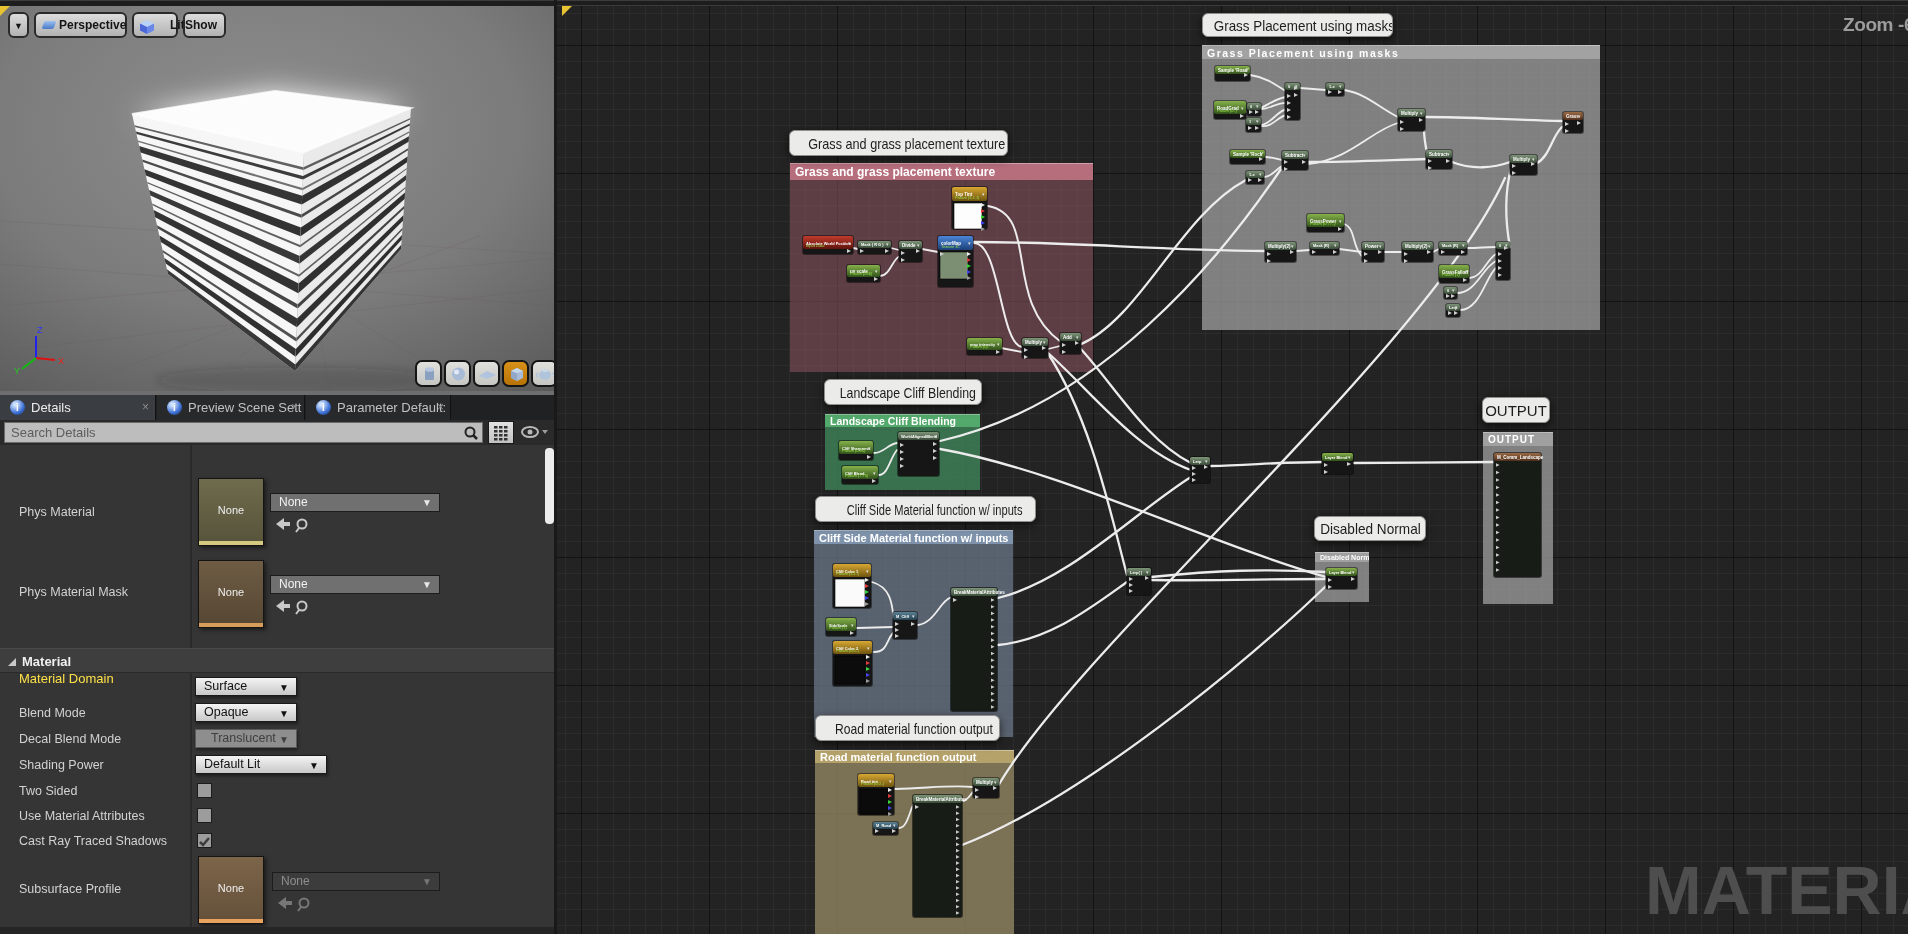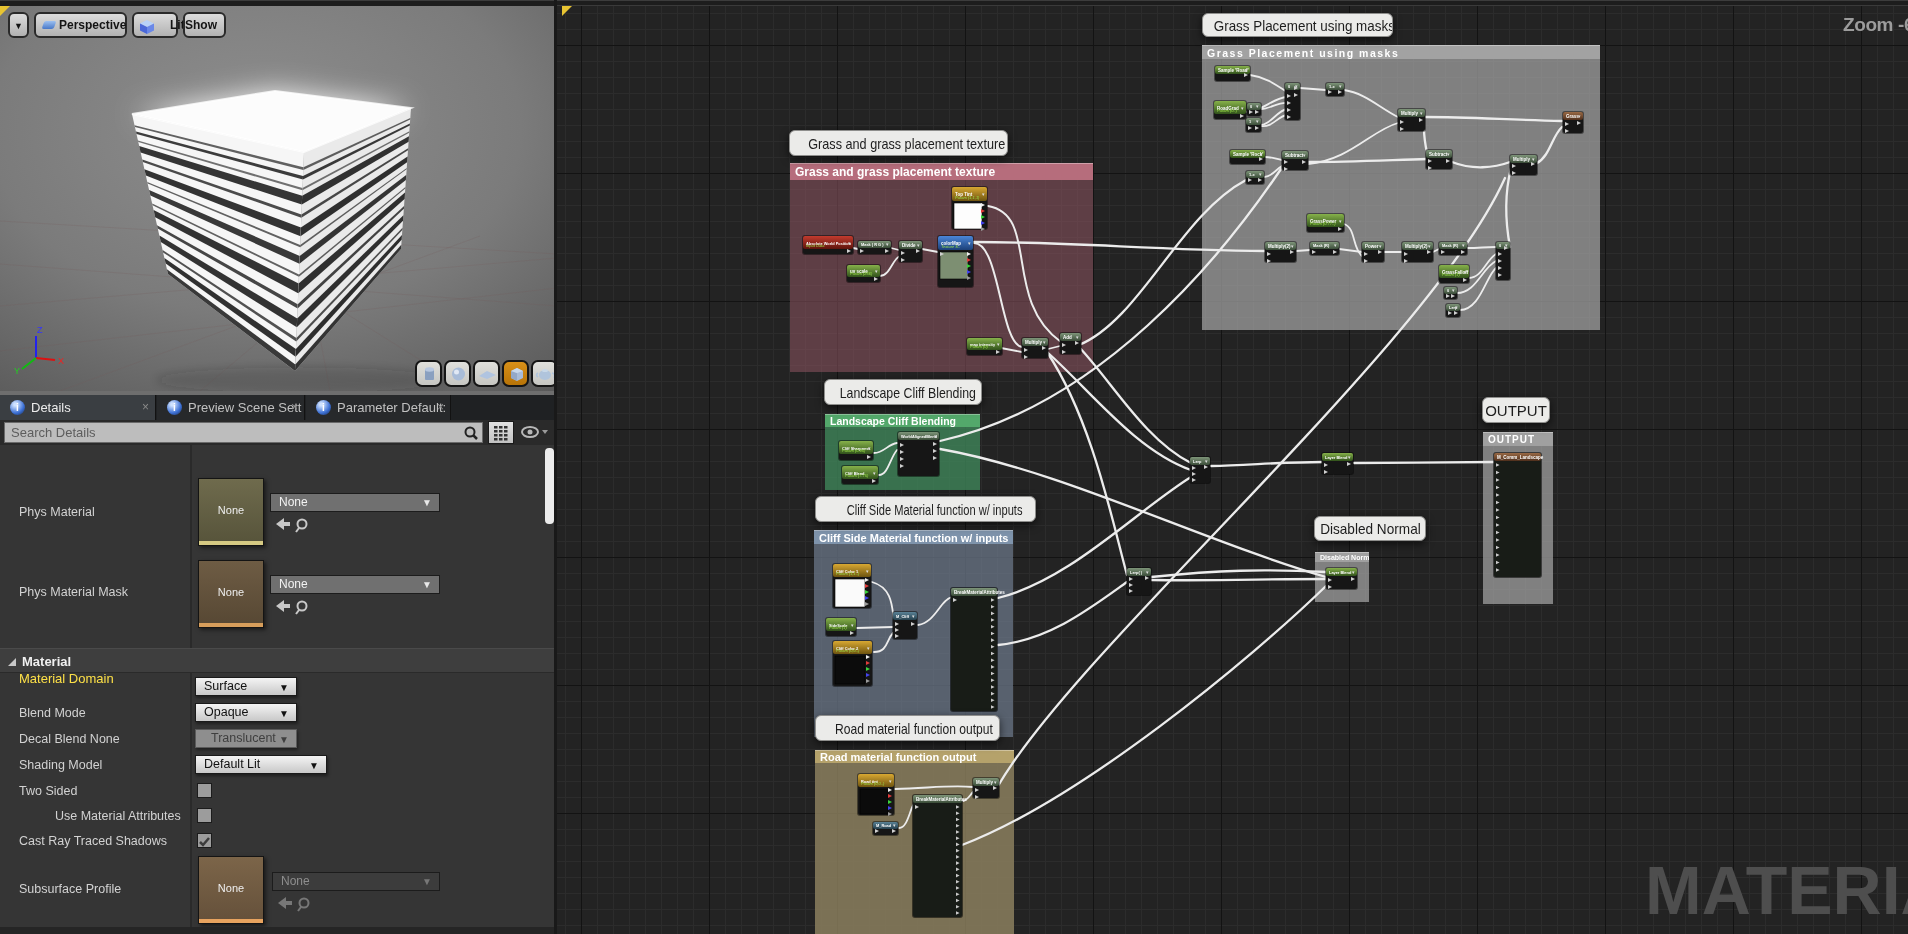--- a/index.html
+++ b/index.html
@@ -159,27 +159,27 @@
         <circle cx="30" cy="9" r="4.5" fill="none" stroke="#c8c8c8" stroke-width="2"></circle>
         <line x1="27" y1="13" x2="24" y2="17" stroke="#c8c8c8" stroke-width="2"></line>
       </svg>
 <div style="position:absolute;left:0;top:203px;width:557px;height:25px;background:#3e3e3e;border-top:1px solid #4a4a4a;border-bottom:1px solid #2a2a2a;color:#f0f0f0;font-weight:bold;font-size:13px;line-height:25px;"><svg width="10" height="10" style="position:absolute;left:7px;top:8px;">
           <polygon points="1,1 9,1 1,9" fill="#c8c8c8" transform="rotate(180 5 5)"></polygon>
         </svg><span style="margin-left:22px;">Material</span></div>
 <div style="position:absolute;left:19px;top:226px;color:#fde047;font-size:13px;">Material Domain</div>
 <div style="position:absolute;left:195px;top:232px;width:102px;height:19px;background:linear-gradient(#f4f4f4,#c8c8c8);border:1px solid #1a1a1a;box-shadow:1px 2px 3px rgba(0,0,0,.45);color:#111;font-size:12.5px;line-height:17px;padding-left:8px;">Surface<span style="position:absolute;right:7px;top:1px;color:#111;font-size:10px;">▼</span></div>
 <div style="position:absolute;left:19px;top:261px;color:#d2d2d2;font-size:12.5px;">Blend Mode</div>
 <div style="position:absolute;left:195px;top:258px;width:102px;height:19px;background:linear-gradient(#f4f4f4,#c8c8c8);border:1px solid #1a1a1a;box-shadow:1px 2px 3px rgba(0,0,0,.45);color:#111;font-size:12.5px;line-height:17px;padding-left:8px;">Opaque<span style="position:absolute;right:7px;top:1px;color:#111;font-size:10px;">▼</span></div>
-<div style="position:absolute;left:19px;top:287px;color:#d2d2d2;font-size:12.5px;">Decal Blend None</div>
+<div style="position:absolute;left:19px;top:287px;color:#d2d2d2;font-size:12.5px;">Decal Blend Mode</div>
 <div style="position:absolute;left:195px;top:284px;width:102px;height:19px;background:#8e8e8e;border:1px solid #5a5a5a;box-shadow:1px 2px 3px rgba(0,0,0,.45);color:#3f3f3f;font-size:12.5px;line-height:17px;padding-left:15px;">Translucent<span style="position:absolute;right:7px;top:1px;color:#3f3f3f;font-size:10px;">▼</span></div>
-<div style="position:absolute;left:19px;top:313px;color:#d2d2d2;font-size:12.5px;">Shading Model</div>
+<div style="position:absolute;left:19px;top:313px;color:#d2d2d2;font-size:12.5px;">Shading Power</div>
 <div style="position:absolute;left:195px;top:310px;width:132px;height:19px;background:linear-gradient(#f4f4f4,#c8c8c8);border:1px solid #1a1a1a;box-shadow:1px 2px 3px rgba(0,0,0,.45);color:#111;font-size:12.5px;line-height:17px;padding-left:8px;">Default Lit<span style="position:absolute;right:7px;top:1px;color:#111;font-size:10px;">▼</span></div>
 <div style="position:absolute;left:19px;top:339px;color:#d2d2d2;font-size:12.5px;">Two Sided</div>
 <div style="position:absolute;left:197px;top:338px;width:15px;height:15px;background:#9c9c9c;border:1px solid #1c1c1c;"></div>
-<div style="position:absolute;left:19px;top:364px;color:#d2d2d2;font-size:12.5px;margin-left:36px;">Use Material Attributes</div>
+<div style="position:absolute;left:19px;top:364px;color:#d2d2d2;font-size:12.5px;">Use Material Attributes</div>
 <div style="position:absolute;left:197px;top:363px;width:15px;height:15px;background:#9c9c9c;border:1px solid #1c1c1c;"></div>
 <div style="position:absolute;left:19px;top:389px;color:#d2d2d2;font-size:12.5px;">Cast Ray Traced Shadows</div>
 <div style="position:absolute;left:197px;top:388px;width:15px;height:15px;background:#9c9c9c;border:1px solid #1c1c1c;"><svg width="13" height="13">
           <path d="M2 7 l3 3 l6 -7" stroke="#3c3c3c" stroke-width="2.5" fill="none"></path>
         </svg></div>
 <div style="position:absolute;left:19px;top:437px;color:#d2d2d2;font-size:12.5px;">Subsurface Profile</div>
 <div style="position:absolute;left:198px;top:411px;width:66px;height:68px;background:linear-gradient(#7c6549,#64503a);border:1px solid #141414;box-shadow:2px 2px 4px rgba(0,0,0,.5);color:#efefef;font-size:11px;text-align:center;line-height:62px;">None<div style="position:absolute;left:0;bottom:0;width:100%;height:4px;background:#e8a35f;"></div></div>
 <div style="position:absolute;left:272px;top:427px;width:168px;height:19px;background:#3c3c3c;border:1px solid #1c1c1c;color:#8e8e8e;font-size:12px;line-height:17px;padding-left:8px;">None<span style="position:absolute;right:7px;top:0px;color:#777;font-size:10px;">▼</span></div>
 <svg width="46" height="20" style="position:absolute;left:274px;top:449px;opacity:0.45;">
         <path d="M4 9 l8 -6 v4 h6 v4 h-6 v4 z" fill="#c8c8c8"></path>

